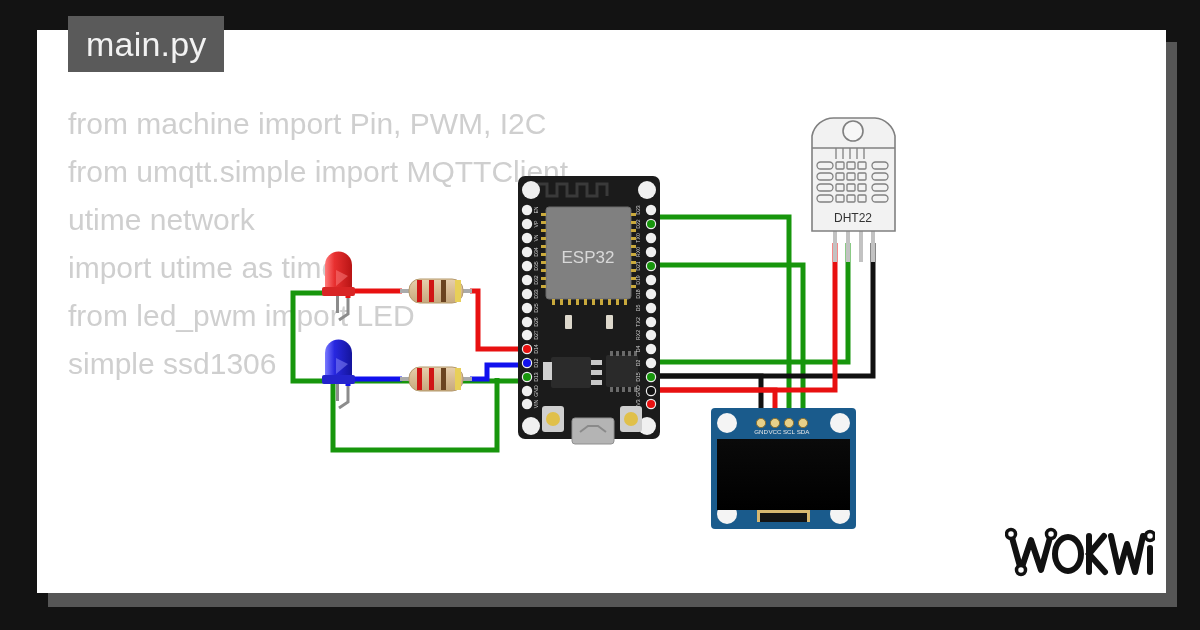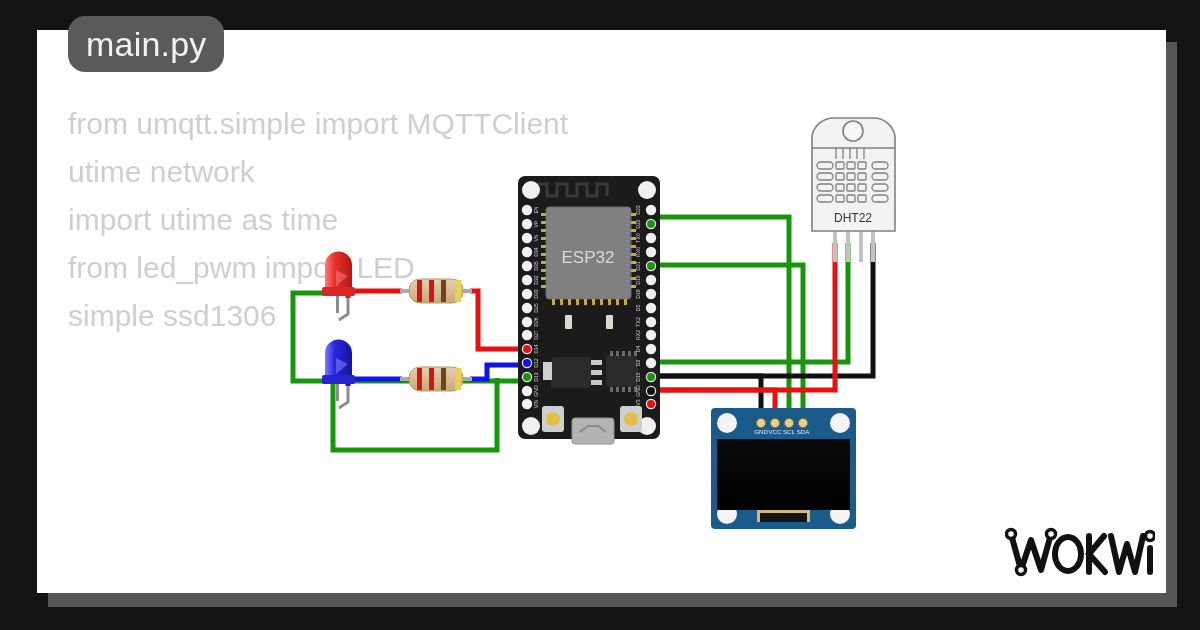--- a/index.html
+++ b/index.html
@@ -36,21 +36,20 @@
     left: 68px; top: 16px;
     height: 56px;
     padding: 0 18px;
     background: #5a5a5a;
     color: #f2f2f2;
     font-size: 34px;
     line-height: 56px;
     letter-spacing: 0.2px;
     white-space: nowrap;
     z-index: 40;
-    border-radius: 17px;
   }
   
   #code {
     position: absolute;
     left: 68px; top: 100px;
     z-index: 5;
     pointer-events: none;
   }
   #code .code-line {
     color: #cfcfcf;
@@ -76,20 +75,21 @@
 </style>
 </head>
 <body>
 
 <div id="stage">
 
   <div id="card-shadow"></div>
   <div id="card"></div>
 
   <div id="code">
+    <div class="code-line">from machine import Pin, PWM, I2C</div>
     <div class="code-line">from umqtt.simple import MQTTClient</div>
     <div class="code-line">utime network</div>
     <div class="code-line">import utime as time</div>
     <div class="code-line">from led_pwm import LED</div>
     <div class="code-line">simple ssd1306</div>
   </div>
 
   <svg id="circuit" viewBox="0 0 1200 630">
     <defs>
       <linearGradient id="ledRedG" x1="0" y1="0" x2="1" y2="0">

